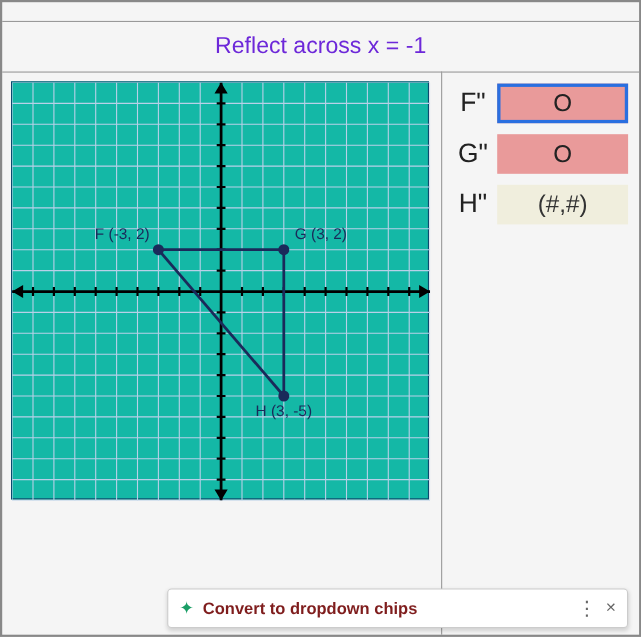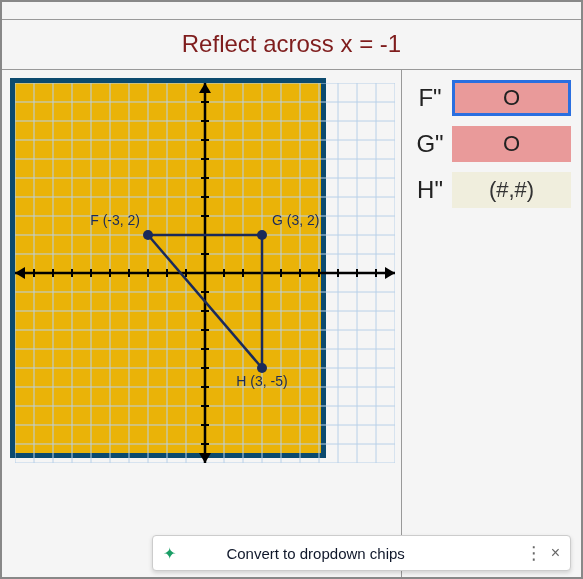--- a/index.html
+++ b/index.html
@@ -25,40 +25,40 @@
       padding-left: 20px;
       overflow: hidden;
       border-bottom: 1px solid #999;
     }
     .instructions {
       text-align: center;
       padding: 8px 0 10px 0;
       line-height: 1.3;
     }
     .instructions .line {
-      font-size: 24px;
-      color: #7f1d1d;
+      font-size: 21px;
+      color: #6d28d9;
       font-family: Arial, sans-serif;
     }
     .content-row {
       display: flex;
       flex: 1;
       position: relative;
     }
     .graph-panel {
       width: 400px;
       padding: 8px;
       border-top: 1px solid #999;
       border-right: 1px solid #999;
     }
     .graph-holder {
-      width: 316px;
+      width: 380px;
       height: 380px;
-      background: #eab308;
-      border: 5px solid #0c4a6e;
+      background: #14b8a6;
+      border: 1px solid #0c4a6e;
       position: relative;
     }
     .graph-holder svg { display: block; }
     .answers {
       flex: 1;
       padding: 6px 10px 0 6px;
       border-top: 1px solid #999;
     }
     .ans-row {
       display: flex;
@@ -93,21 +93,21 @@
       height: 36px;
       background: #fff;
       border: 1px solid #ccc;
       border-radius: 4px;
       display: flex;
       align-items: center;
       padding: 0 10px;
       box-shadow: 0 2px 4px rgba(0,0,0,0.15);
     }
     .sparkle-icon { color: #1a9e66; margin-right: 8px; font-size: 16px; }
-    .convert-text { color: #0f172a; font-size: 15px; font-weight: 400; flex: 1; margin-left: 42px; }
+    .convert-text { color: #7f1d1d; font-size: 15px; font-weight: 700; flex: 1; }
     .dots-icon { color: #666; font-size: 18px; margin: 0 10px; letter-spacing: -2px; }
     .close-icon { color: #666; font-size: 16px; }
   </style>
 </head>
 <body>
 
 <div class="frame">
   <div class="top-clip"></div>
 
   <div class="instructions">

